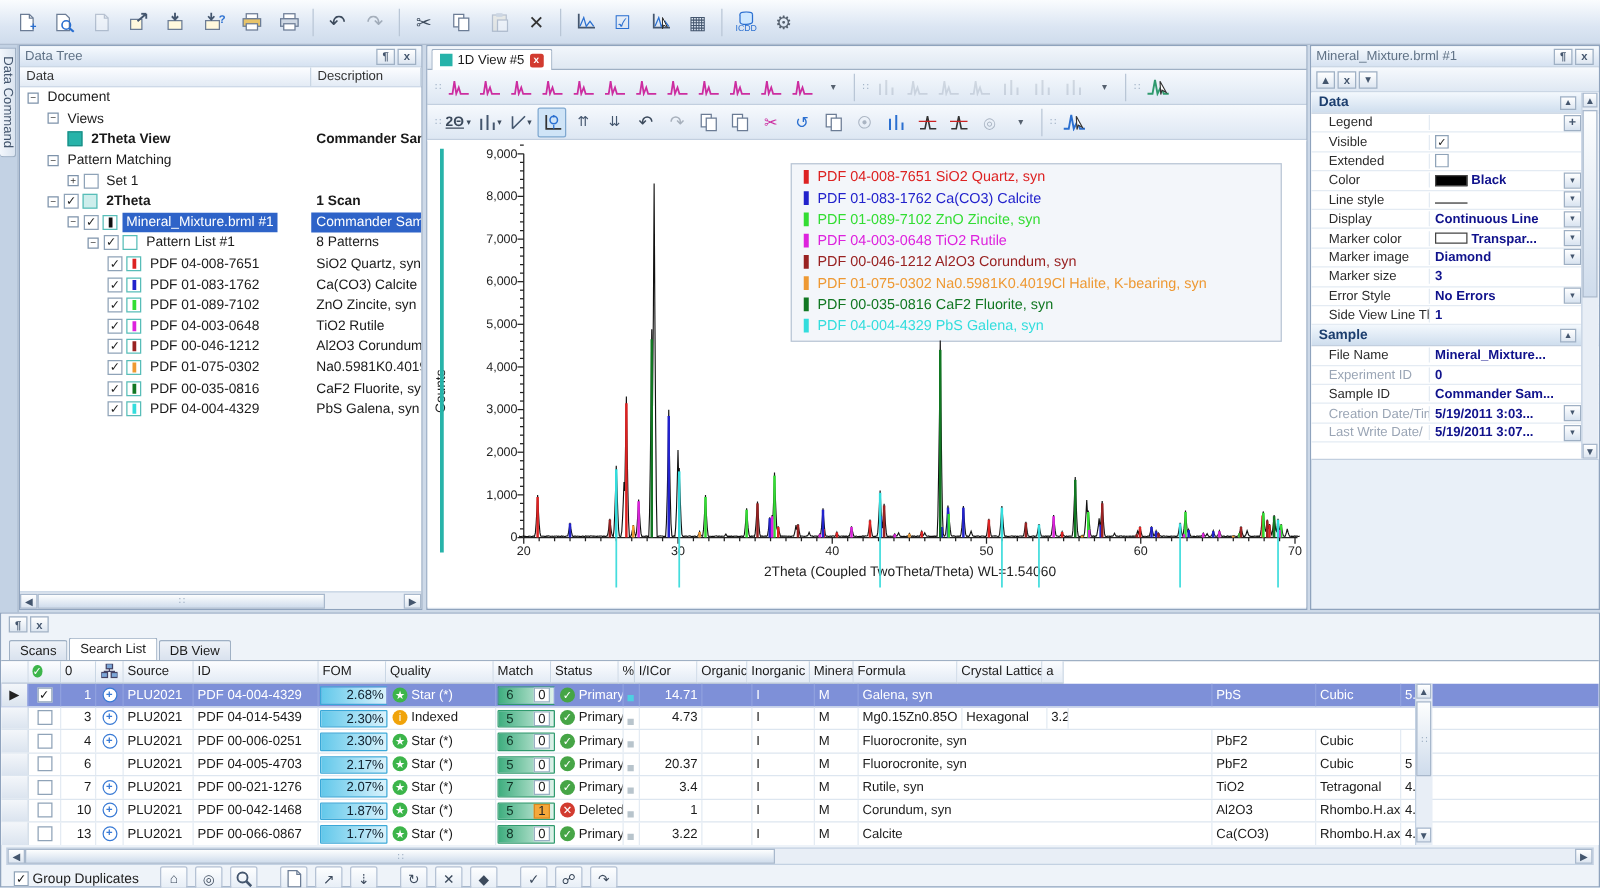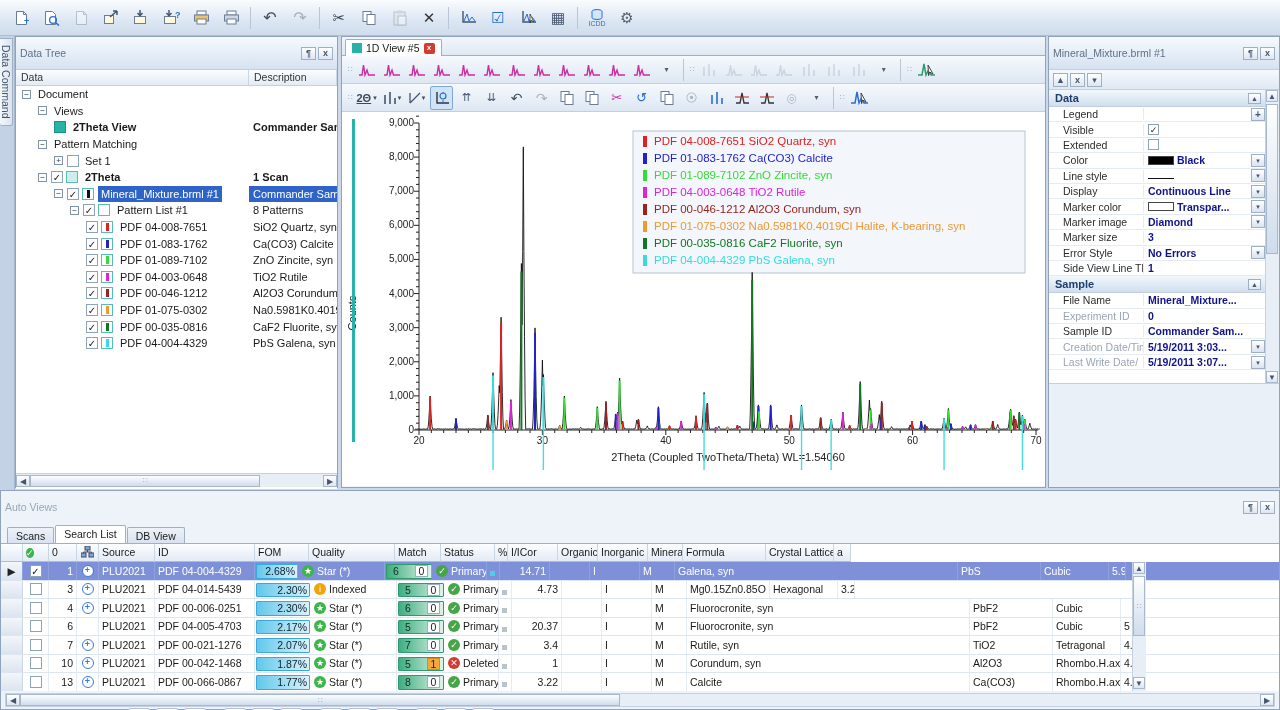--- a/index.html
+++ b/index.html
@@ -2,21 +2,21 @@
 <html><head>
 <meta charset="utf-8">
 <style>
   * { box-sizing: border-box; margin:0; padding:0; }
   html,body { width:1280px; height:710px; overflow:hidden; }
   body { font-family:"Liberation Sans","DejaVu Sans",sans-serif; font-size:11px; background:#cdd9e8; position:relative; color:#1a1a1a; }
 
   
   .panel { position:absolute; background:#fff; border:1px solid #8fa3bd; }
   .titlebar { height:17px; background:linear-gradient(#f6fafe,#d6e2f1); color:#5f7185; font-size:10.5px;
-              display:flex; align-items:center; padding:16px 4px; border-bottom:1px solid #c2cfdf; }
+              display:flex; align-items:center; padding:0 4px; border-bottom:1px solid #c2cfdf; }
   .titlebar .t-label { flex:1; overflow:hidden; white-space:nowrap; }
   .win-btn { width:15px; height:13px; margin-left:2px; border:1px solid #9fb0c4; background:linear-gradient(#ffffff,#dde6f1);
              display:flex; align-items:center; justify-content:center; font-size:9px; color:#44566e; font-weight:bold; }
   .tb-btn { min-width:24px; height:26px; margin:0 1px; border:1px solid transparent; border-radius:2px;
             display:inline-flex; align-items:center; justify-content:center; font-size:13px; color:#3c4a5c; }
   .tb-btn.disabled { opacity:.38; }
   .tb-btn.pressed { background:#cfe4f7; border-color:#7fa8d0; }
   .tb-sep { width:1px; height:22px; background:#b9c6d6; margin:0 4px; display:inline-block; }
   .grip { color:#9fb0c4; font-size:8px; letter-spacing:-1px; margin:0 2px; }
 
@@ -982,21 +982,20 @@
       <div class="props-vscroll">
       <div class="scroll-arrow" style="width:12px">▲</div>
       <div class="scroll-thumb" style="width:12px;height:150px;margin-top:2px"></div>
       <div class="scroll-arrow" style="width:12px;position:absolute;bottom:0">▼</div>
     </div>
   </div>
 </div>
 
 <div id="auto-views" class="panel">
   <div class="titlebar" style="background:#eef3f9;border-bottom:none;color:#9aa7b8">
-    <span class="t-label">Auto Views</span>
     <span class="win-btn">¶</span>
     <span class="win-btn">x</span>
   </div>
   <div class="av-tabs" id="av-tabs">
       <div class="av-tab">Scans</div>
       <div class="av-tab active">Search List</div>
       <div class="av-tab">DB View</div>
     </div>
   <div id="sl-table">
     <div id="sl-head" class="sl-hrow">
@@ -1031,21 +1030,21 @@
           <div class="sl-cell rowsel" style="width: 22px; flex: 0 0 auto;">▶</div>
           <div class="sl-cell" style="width: 26px; flex: 0 0 auto;">
             <span class="cchk">✓</span>
           </div>
           <div class="sl-cell" style="width: 28px; flex: 0 0 auto; justify-content: flex-end;">1</div>
           <div class="sl-cell" style="width: 22px; flex: 0 0 auto;">
             <span class="circle-ic" style="background:#fff;border:1.4px solid #3a7bd5;color:#3a7bd5;font-weight:bold;line-height:9px">+</span>
           </div>
           <div class="sl-cell" style="width: 56px; flex: 0 0 auto;">PLU2021</div>
           <div class="sl-cell" style="width: 100px; flex: 0 0 auto;">PDF 04-004-4329</div>
-          <div class="sl-cell fom-bar" style="width: 42px; flex: 0 0 auto;">2.68%</div>
+          <div class="sl-cell fom-bar" style="width: 54px; flex: 0 0 auto;">2.68%</div>
           <div class="sl-cell" style="width: 86px; flex: 0 0 auto;">
             <span class="circle-ic" style="background:#3cb54a;margin:0 3px 0 0">★</span>
             <span>Star (*)</span>
           </div>
           <div class="sl-cell match-bar" style="width: 46px; flex: 0 0 auto;">
             <span style="padding-left:3px">6</span>
             <span class="m-right">0</span>
           </div>
           <div class="sl-cell status-cell" style="width: 54px; flex: 0 0 auto;">
             <span class="circle-ic" style="background:#46a546;margin:0">✓</span>

